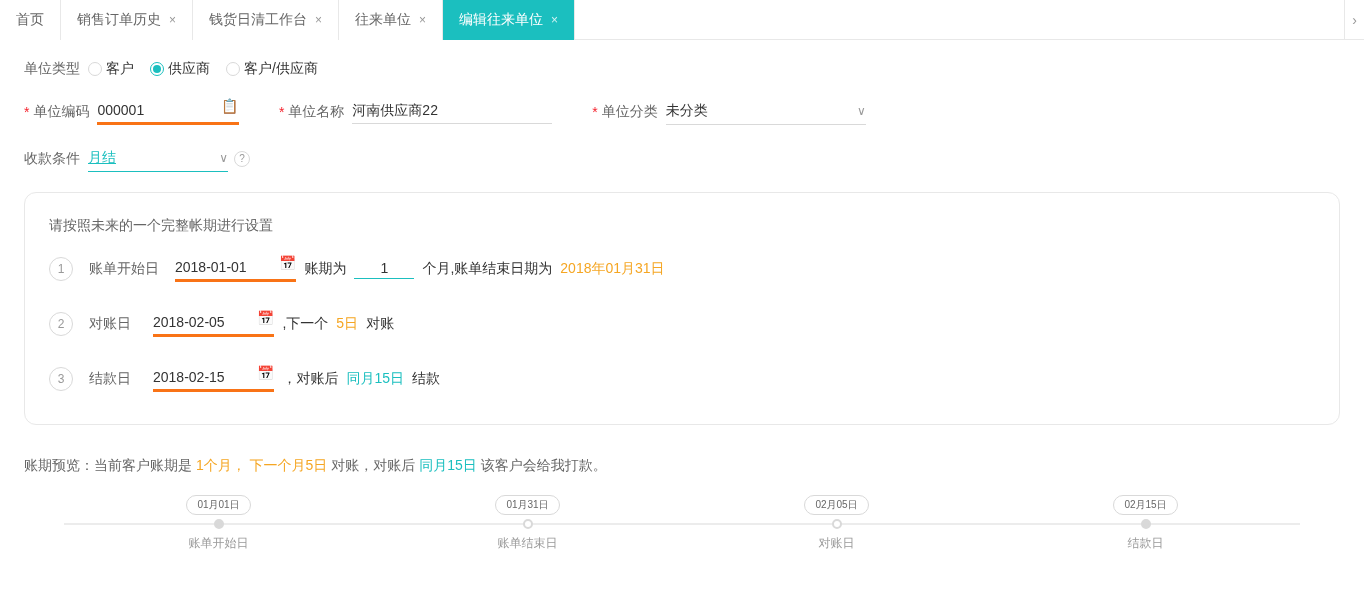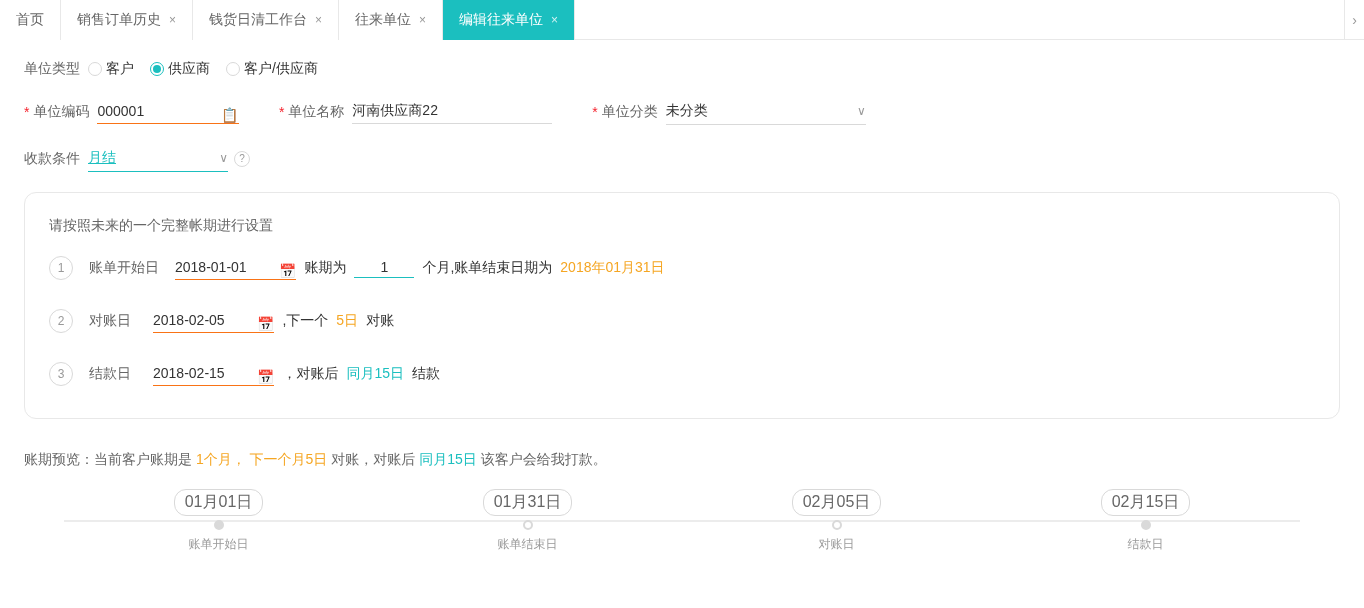--- a/index.html
+++ b/index.html
@@ -118,22 +118,22 @@
       border-bottom: 1px solid #d9d9d9;
       outline: none;
       padding: 4px 0;
       font-size: 14px;
       color: #333;
       background: transparent;
       width: 160px;
     }
     .input-with-icon {
       display: flex;
-      align-items: flex-end;
-      border-bottom: 1px solid #f97316;
+      align-items: flex-start;
+      border-bottom: 3px solid #f97316;
     }
     .input-with-icon input {
       border: none;
       outline: none;
       padding: 4px 0;
       font-size: 14px;
       color: #333;
       background: transparent;
       width: 120px;
     }
@@ -296,21 +296,21 @@
     .timeline-dot.start {
       background: #d9d9d9;
     }
     .timeline-dot.end {
       background: #d9d9d9;
     }
     .timeline-badge {
       border: 1px solid #d9d9d9;
       border-radius: 12px;
       padding: 2px 10px;
-      font-size: 16px;
+      font-size: 10px;
       color: #666;
       background: #fff;
       margin-bottom: 4px;
     }
     .timeline-caption {
       font-size: 12px;
       color: #999;
       margin-top: 6px;
     }
   </style>

